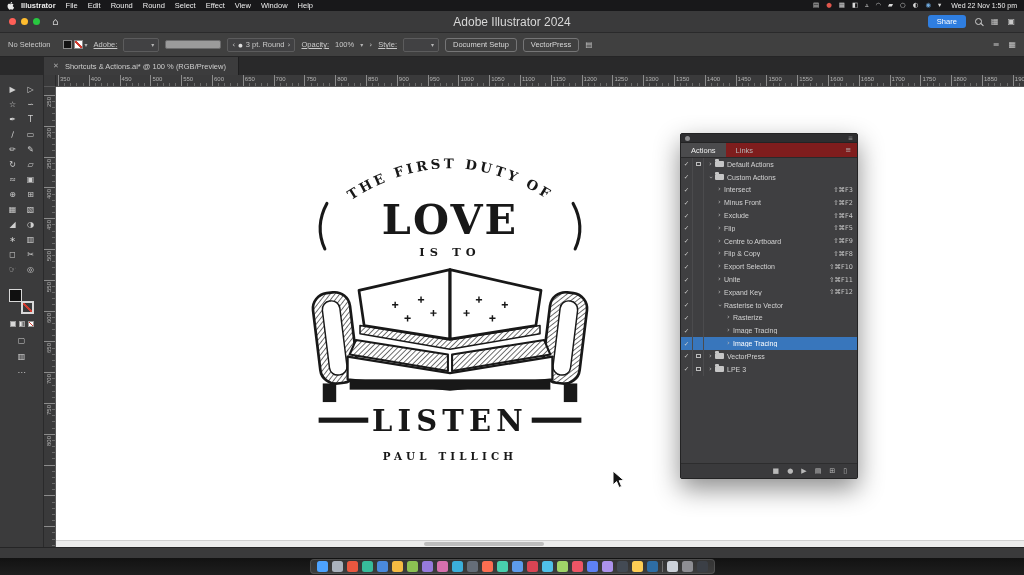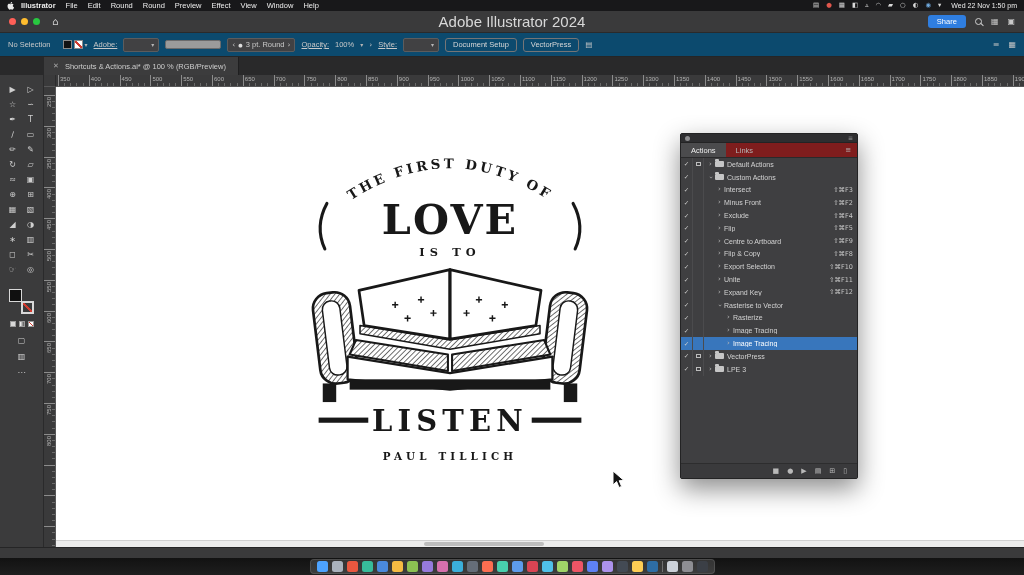--- a/index.html
+++ b/index.html
@@ -14,29 +14,29 @@
   .apple-wrap{display:flex;align-items:center;margin-right:2px}
   .mb-right{margin-left:auto;display:flex;align-items:center;gap:7px}
   .tray-ic{font-size:6.5px;line-height:1}
   .clock{font-size:7px;white-space:nowrap;margin-left:3px}
 
   
   .titlebar{position:absolute;top:11px;left:0;right:0;height:22px;background:#3a3a3b;border-bottom:1px solid #2a2a2b;display:flex;align-items:center;padding:0 9px}
   .lights{display:flex;gap:5px;align-items:center;z-index:2}
   .light{width:7px;height:7px;border-radius:50%}
   .home-ic{color:#cfcfcf;font-size:10px;margin-left:12px;z-index:2}
-  .tb-title{position:absolute;left:0;right:0;text-align:center;font-size:15px;color:#d8d8d8;pointer-events:none}
+  .tb-title{position:absolute;left:0;right:0;text-align:center;font-size:12px;color:#d8d8d8;pointer-events:none}
   .tb-right{margin-left:auto;display:flex;align-items:center;gap:9px;z-index:2}
   .share-btn{background:#2f7ee0;color:#fff;font-size:7.5px;padding:2px 9px;border-radius:3px;border:none}
   .search-icon{width:7px;height:7px;border:1px solid #cfcfcf;border-radius:50%;position:relative;display:inline-block}
   .search-icon::after{content:"";position:absolute;width:4px;height:1px;background:#cfcfcf;transform:rotate(45deg);right:-3px;bottom:-1px}
   .tb-ic{color:#c9c9c9;font-size:8px}
 
   
-  .controlbar{position:absolute;top:33px;left:0;right:0;height:24px;background:#0c4a6e;border-bottom:1px solid #252526;display:flex;align-items:center;gap:6px;padding:0 8px;font-size:7.5px;color:#c9c9c9}
+  .controlbar{position:absolute;top:33px;left:0;right:0;height:24px;background:#404040;border-bottom:1px solid #252526;display:flex;align-items:center;gap:6px;padding:0 8px;font-size:7.5px;color:#c9c9c9}
   .cb-link{text-decoration:underline;text-underline-offset:1px}
   .swatch-pair{display:flex;align-items:center;gap:2px;margin-left:6px}
   .swatch-fill{width:9px;height:9px;background:#121212;border:1px solid #8a8a8a;display:inline-block}
   .swatch-none{width:9px;height:9px;background:#fff;border:1px solid #8a8a8a;display:inline-block;
     background-image:linear-gradient(45deg,transparent 42%,#d23b2f 42%,#d23b2f 58%,transparent 58%)}
   .caret{font-size:6px;color:#b5b5b5}
   .dd{border:1px solid #5c5c5d;background:#414143;height:14px;display:inline-flex;align-items:center;gap:3px;padding:0 4px;border-radius:2px}
   .dd.small{width:36px;justify-content:flex-end}
   .profile-pill{width:56px;height:9px;background:#9b9b9b;border:1px solid #6b6b6c;border-radius:2px;display:inline-block}
   .bdot{font-size:5px;color:#ddd}
@@ -131,21 +131,21 @@
     <svg viewBox="0 0 14 16" width="7" height="8">
         <path d="M11.5 8.3c0-2 1.7-3 1.8-3.1-1-1.4-2.5-1.6-3-1.6-1.3-.1-2.5.7-3.1.7-.6 0-1.6-.7-2.7-.7C3.1 3.6 1 4.8 1 8c0 1.9.7 3.9 1.6 5.2.8 1.1 1.5 2.1 2.6 2.1 1 0 1.4-.7 2.7-.7 1.3 0 1.6.7 2.7.7 1.1 0 1.8-1 2.5-2.1.8-1.2 1.1-2.4 1.1-2.4s-2.1-.8-2.1-2.5zM9.4 2.3c.6-.7 1-1.7.9-2.7-.9 0-1.9.6-2.5 1.3-.5.6-1 1.6-.9 2.6 1 .1 2-.5 2.5-1.2z" fill="#e8e8e8"></path>
       </svg>
   </span>
   <span style="display:flex">
       <span class="mi app">Illustrator</span>
       <span class="mi">File</span>
       <span class="mi">Edit</span>
       <span class="mi">Round</span>
       <span class="mi">Round</span>
-      <span class="mi">Preview</span>
+      <span class="mi">Select</span>
       <span class="mi">Effect</span>
       <span class="mi">View</span>
       <span class="mi">Window</span>
       <span class="mi">Help</span>
     </span>
   <span class="mb-right">
     <span style="display:flex;align-items:center;gap:7px">
         <span class="tray-ic g" style="color: rgb(217, 217, 217);">▤</span>
         <span class="tray-ic g" style="color: rgb(224, 86, 76);">●</span>
         <span class="tray-ic g" style="color: rgb(217, 217, 217);">▦</span>

